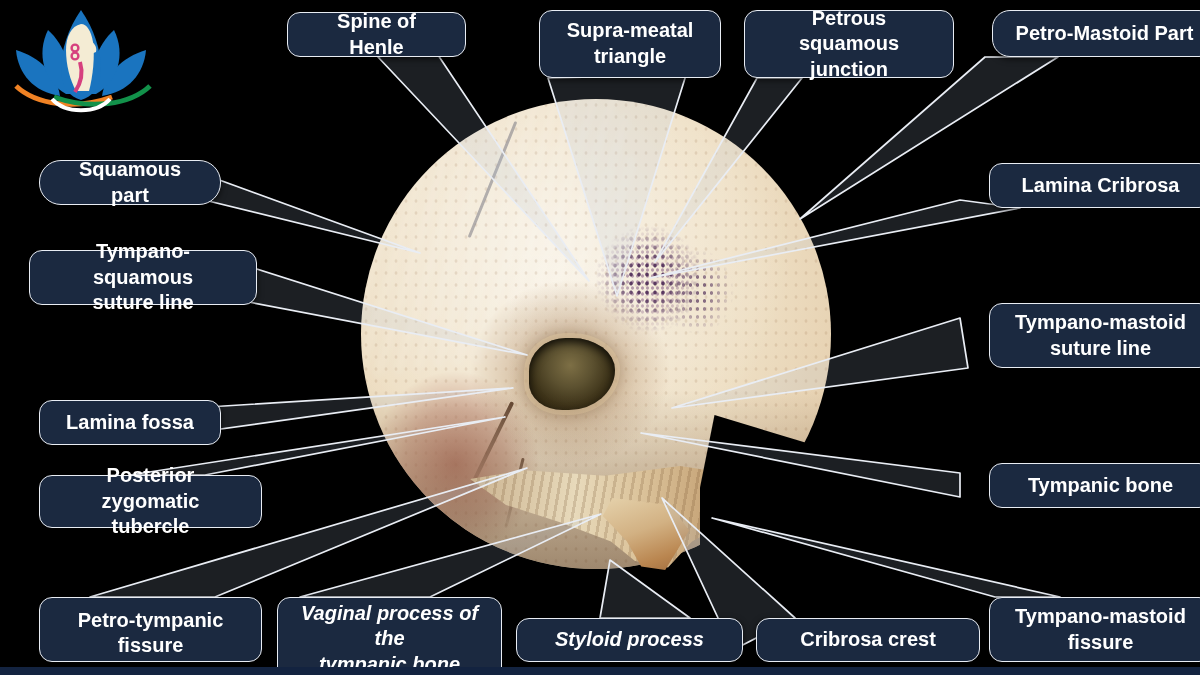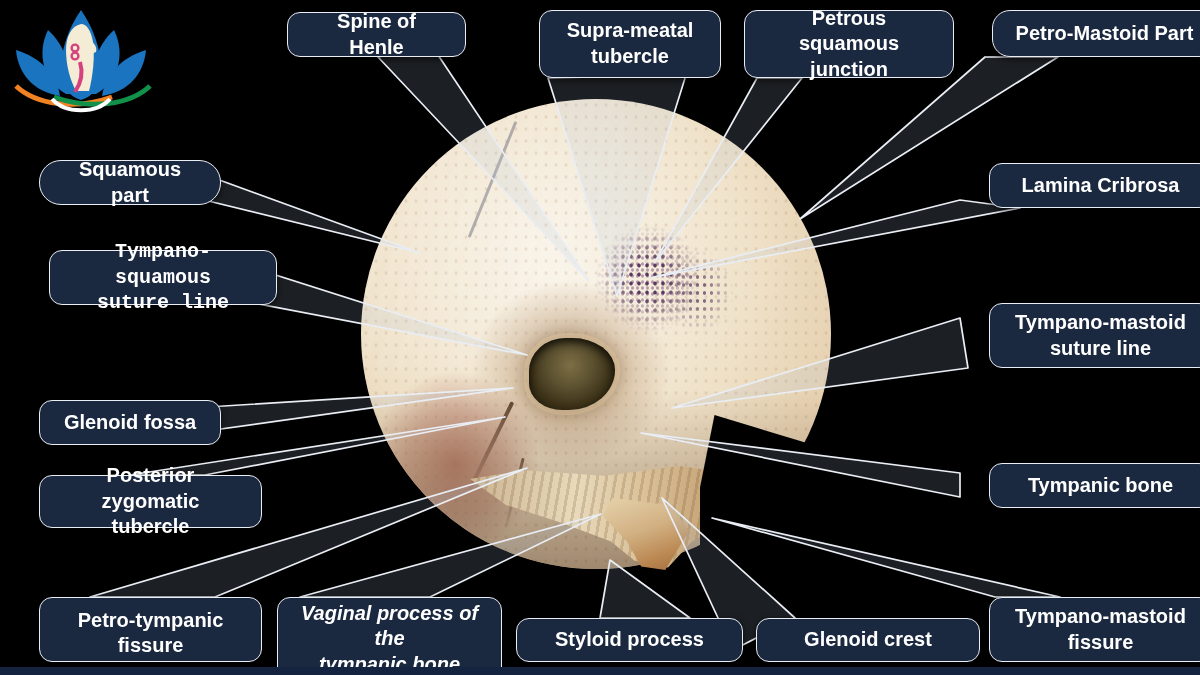--- a/index.html
+++ b/index.html
@@ -163,42 +163,42 @@
       <polygon points="960,473 641,433 960,497" class="leader"></polygon>
       <polygon points="995,597 712,518 1060,597" class="leader"></polygon>
       <polygon points="300,597 601,514 430,597" class="leader"></polygon>
       <polygon points="600,618 610,560 690,618" class="leader"></polygon>
       <polygon points="733,650 662,498 795,618" class="leader"></polygon>
     </svg>
 
   <div id="labels-layer">
       <div class="label-box" style="left: 258px; top: 12px; width: 179px; height: 45px;"><span>Spine of Henle</span></div>
       <div class="label-box" style="left: 510px; top: 10px; width: 182px; height: 68px;"><span>Supra-meatal
-tubercle</span></div>
+triangle</span></div>
       <div class="label-box" style="left: 715px; top: 10px; width: 210px; height: 68px;"><span>Petrous squamous
 junction</span></div>
       <div class="label-box" style="left: 963px; top: 10px; width: 225px; height: 47px; border-radius: 18px;"><span>Petro-Mastoid Part</span></div>
       <div class="label-box" style="left: 10px; top: 160px; width: 182px; height: 45px; border-radius: 22px;"><span>Squamous part</span></div>
-      <div class="label-box" style="left: 20px; top: 250px; width: 228px; height: 55px; font-family: Liberation Mono, monospace;"><span>Tympano-squamous
+      <div class="label-box" style="left: 0; top: 250px; width: 228px; height: 55px;"><span>Tympano-squamous
 suture line</span></div>
-      <div class="label-box" style="left: 10px; top: 400px; width: 182px; height: 45px;"><span>Glenoid fossa</span></div>
+      <div class="label-box" style="left: 10px; top: 400px; width: 182px; height: 45px;"><span>Lamina fossa</span></div>
       <div class="label-box" style="left: 10px; top: 475px; width: 223px; height: 53px;"><span>Posterior zygomatic
 tubercle</span></div>
       <div class="label-box" style="left: 10px; top: 597px; width: 223px; height: 65px; align-items: flex-end;"><span>Petro-tympanic
 fissure</span></div>
       <div class="label-box" style="left: 960px; top: 163px; width: 223px; height: 45px; justify-content: center;"><span>Lamina Cribrosa</span></div>
       <div class="label-box" style="left: 960px; top: 303px; width: 223px; height: 65px;"><span>Tympano-mastoid
 suture line</span></div>
       <div class="label-box" style="left: 960px; top: 463px; width: 223px; height: 45px;"><span>Tympanic bone</span></div>
       <div class="label-box" style="left: 960px; top: 597px; width: 223px; height: 65px;"><span>Tympano-mastoid
 fissure</span></div>
       <div class="label-box" style="left: 248px; top: 597px; width: 225px; height: 84px; font-style: italic;"><span>Vaginal process of the
 tympanic bone</span></div>
-      <div class="label-box" style="left: 487px; top: 618px; width: 227px; height: 44px;"><span>Styloid process</span></div>
-      <div class="label-box" style="left: 727px; top: 618px; width: 224px; height: 44px;"><span>Glenoid crest</span></div>
+      <div class="label-box" style="left: 487px; top: 618px; width: 227px; height: 44px; font-style: italic;"><span>Styloid process</span></div>
+      <div class="label-box" style="left: 727px; top: 618px; width: 224px; height: 44px;"><span>Cribrosa crest</span></div>
     </div>
 
   <svg class="logo" viewBox="0 0 150 110" xmlns="http://www.w3.org/2000/svg">
     <path d="M52,92 C26,88 10,70 8,46 C32,53 49,71 52,92 Z" fill="#1a74bf"></path>
     <path d="M94,92 C120,88 136,70 138,46 C114,53 97,71 94,92 Z" fill="#1a74bf"></path>
     <path d="M58,90 C36,78 28,50 40,26 C57,41 65,66 62,90 Z" fill="#1a74bf"></path>
     <path d="M88,90 C110,78 118,50 106,26 C89,41 81,66 84,90 Z" fill="#1a74bf"></path>
     <path d="M73,6 C60,25 53,46 53,66 C53,83 62,93 73,96 C84,93 93,83 93,66 C93,46 86,25 73,6 Z" fill="#1a74bf"></path>
     <path d="M73,20 C63,22 58,33 58,46 C58,61 62,76 68,87 L81,87 C85,72 87,52 85,38 C83,27 79,20 73,20 Z" fill="#f4ecd4"></path>
     <path d="M84,38 C87,40 89,44 88,48 L83,50 Z" fill="#f4ecd4"></path>

